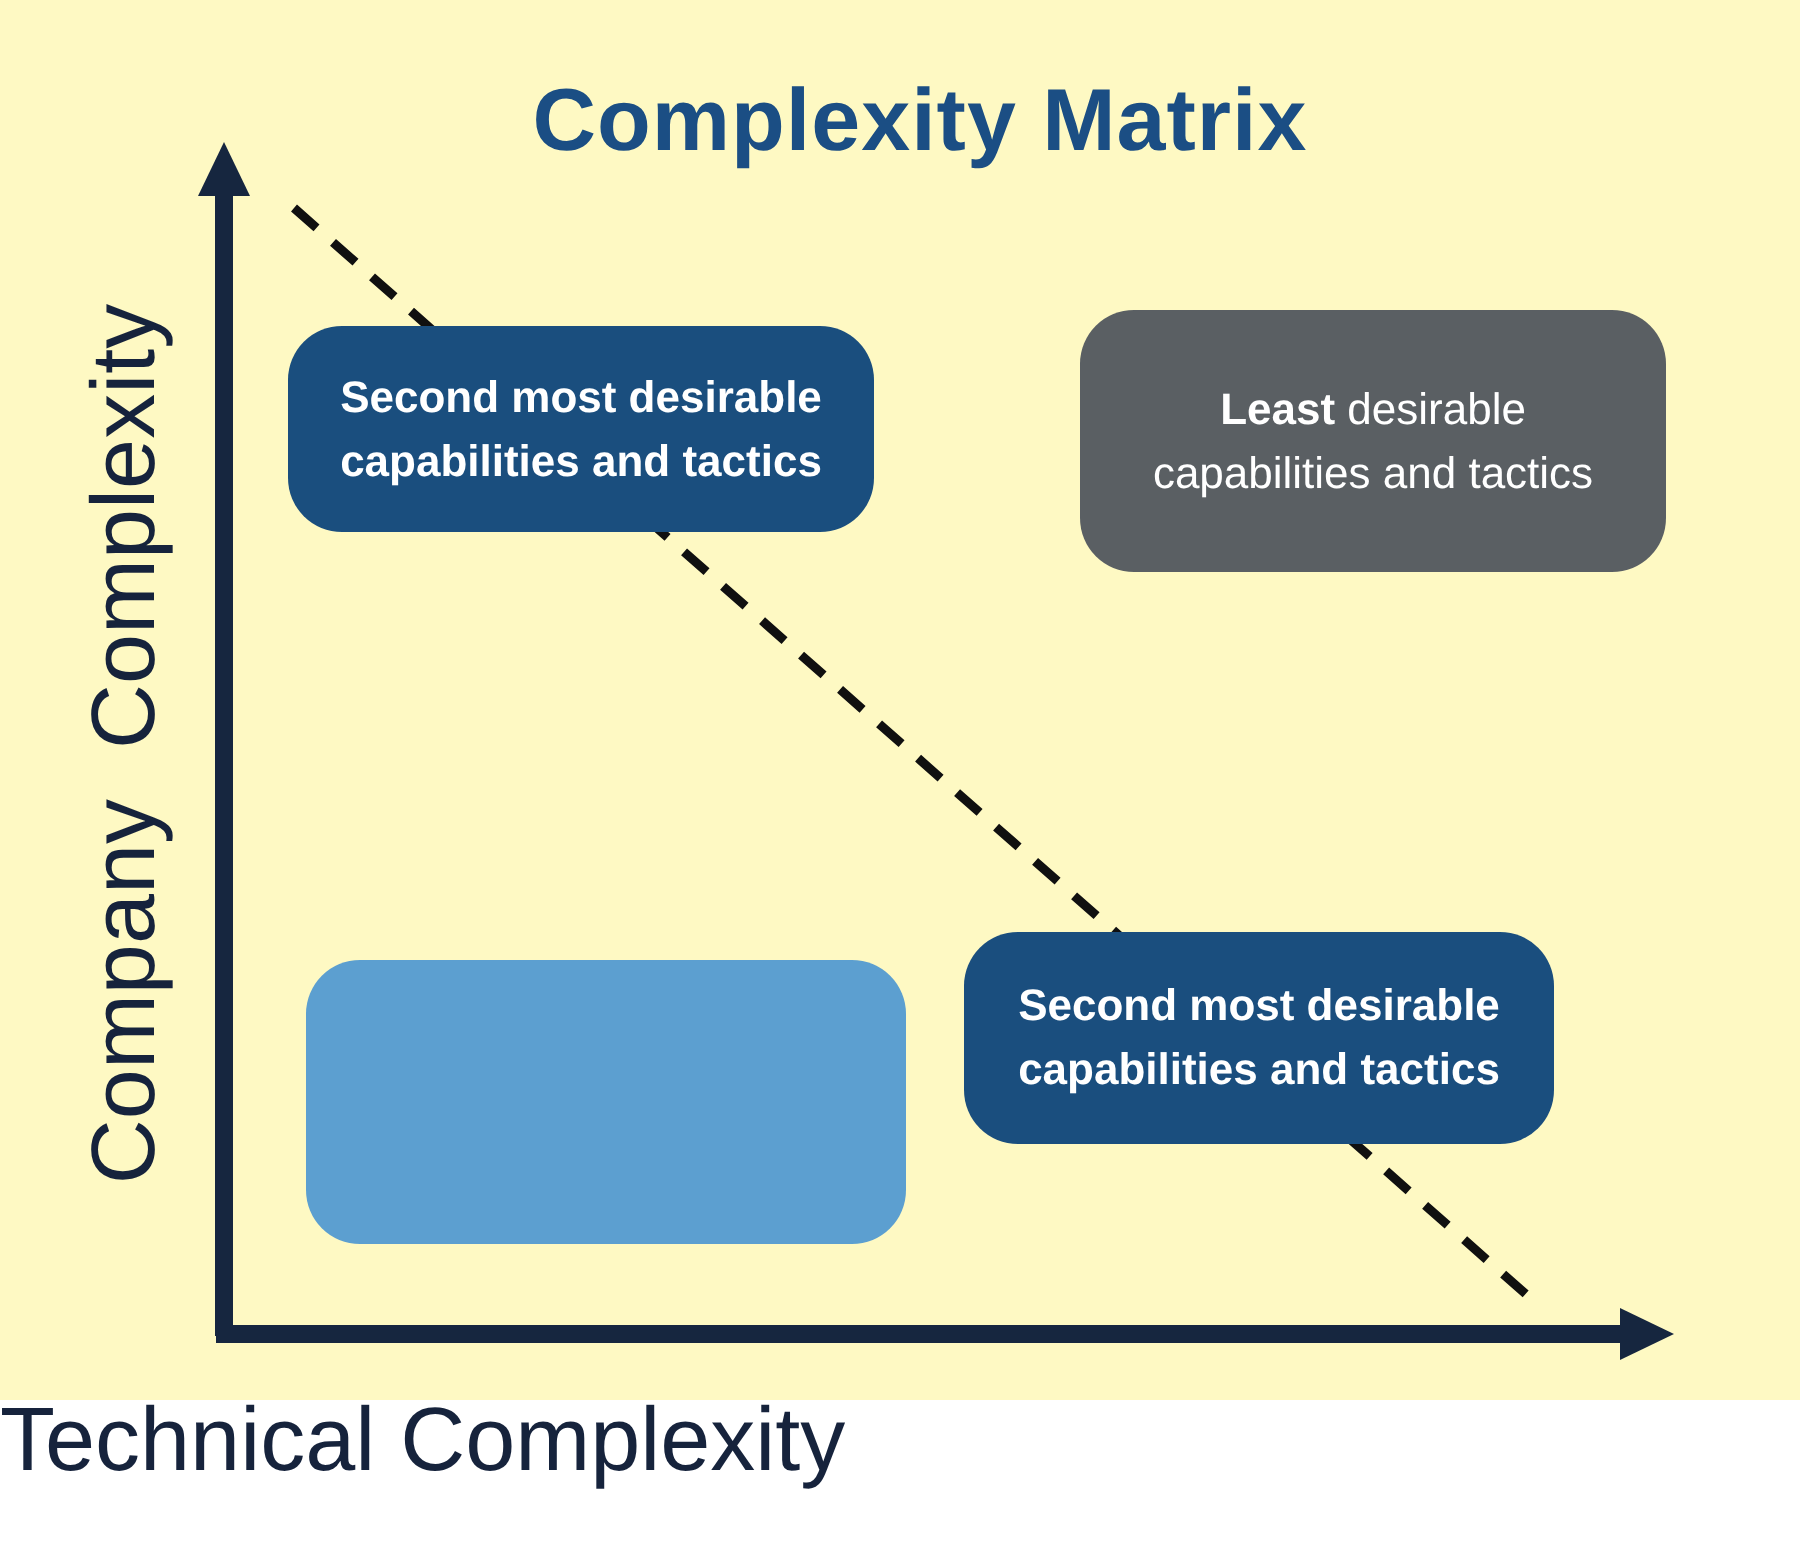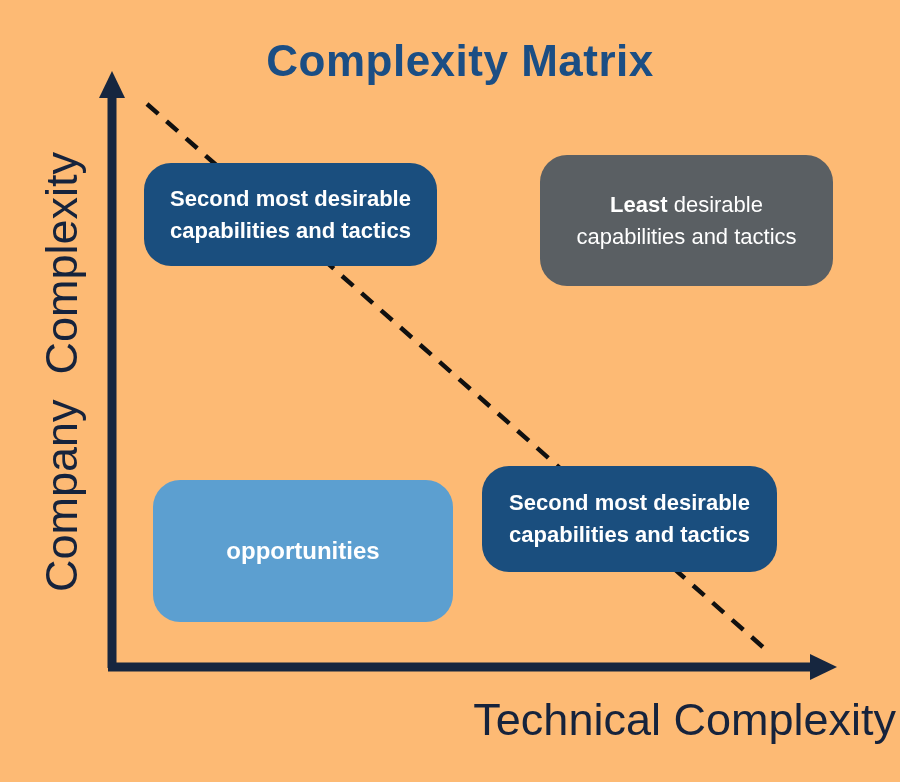--- a/index.html
+++ b/index.html
@@ -7,22 +7,22 @@
     padding: 0;
     background: #ffffff;
     width: 900px;
     height: 782px;
     overflow: hidden;
     font-family: "Liberation Sans", sans-serif;
   }
   .stage {
     position: relative;
     width: 900px;
-    height: 782px;
-    background: #fdba74;
+    height: 700px;
+    background: #fef9c3;
   }
   .title {
     position: absolute;
     top: 36px;
     left: 0;
     width: 920px;
     text-align: center;
     font-size: 44px;
     font-weight: 700;
     color: #1B4E84;
@@ -43,21 +43,21 @@
     transform-origin: center center;
     font-size: 45px;
     color: #16233C;
     white-space: pre;
   }
   .x-label {
     position: absolute;
     top: 694px;
     left: 0;
     width: 896px;
-    text-align: right;
+    text-align: left;
     font-size: 45px;
     color: #16233C;
   }
   .quad {
     position: absolute;
     display: flex;
     flex-direction: column;
     align-items: center;
     justify-content: center;
     color: #ffffff;
@@ -109,21 +109,20 @@
     <div class="ln">Second most desirable</div>
     <div class="ln">capabilities and tactics</div>
   </div>
 
   <div class="quad quad-top-right">
     <div class="ln"><b>Least</b><span> desirable</span></div>
     <div class="ln">capabilities and tactics</div>
   </div>
 
   <div class="quad quad-bottom-left">
-    <div class="ln">opportunities</div>
   </div>
 
   <div class="quad quad-mid-right">
     <div class="ln">Second most desirable</div>
     <div class="ln">capabilities and tactics</div>
   </div>
 
 </div>
 
 </body></html>

